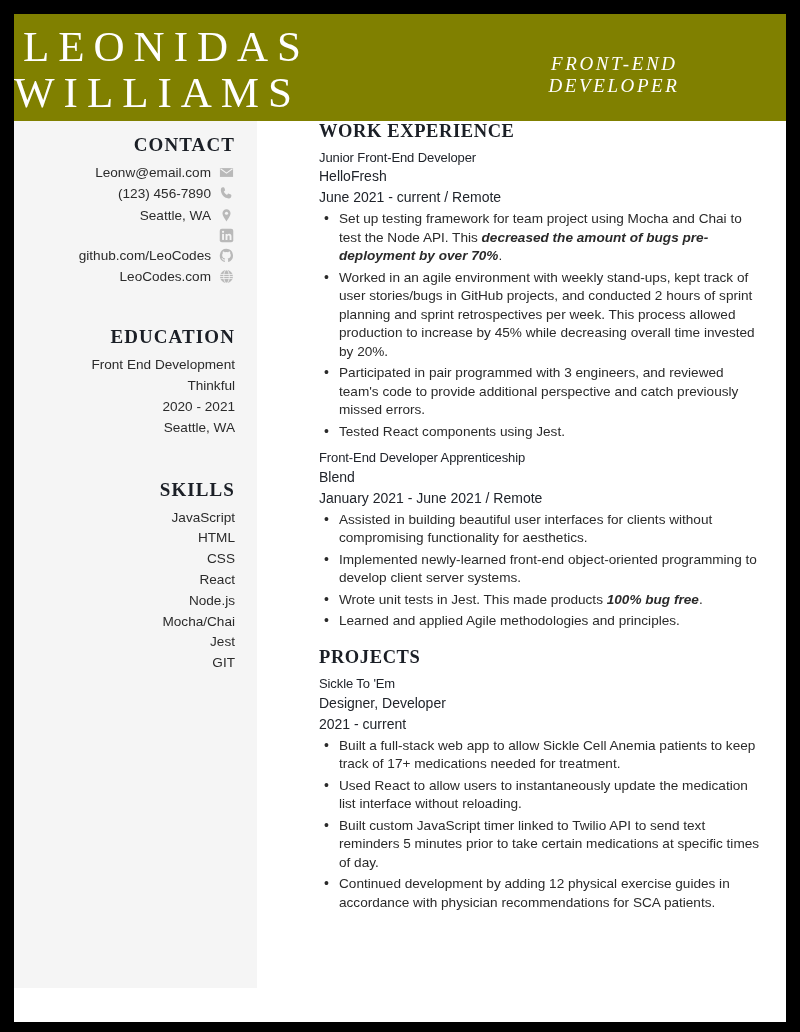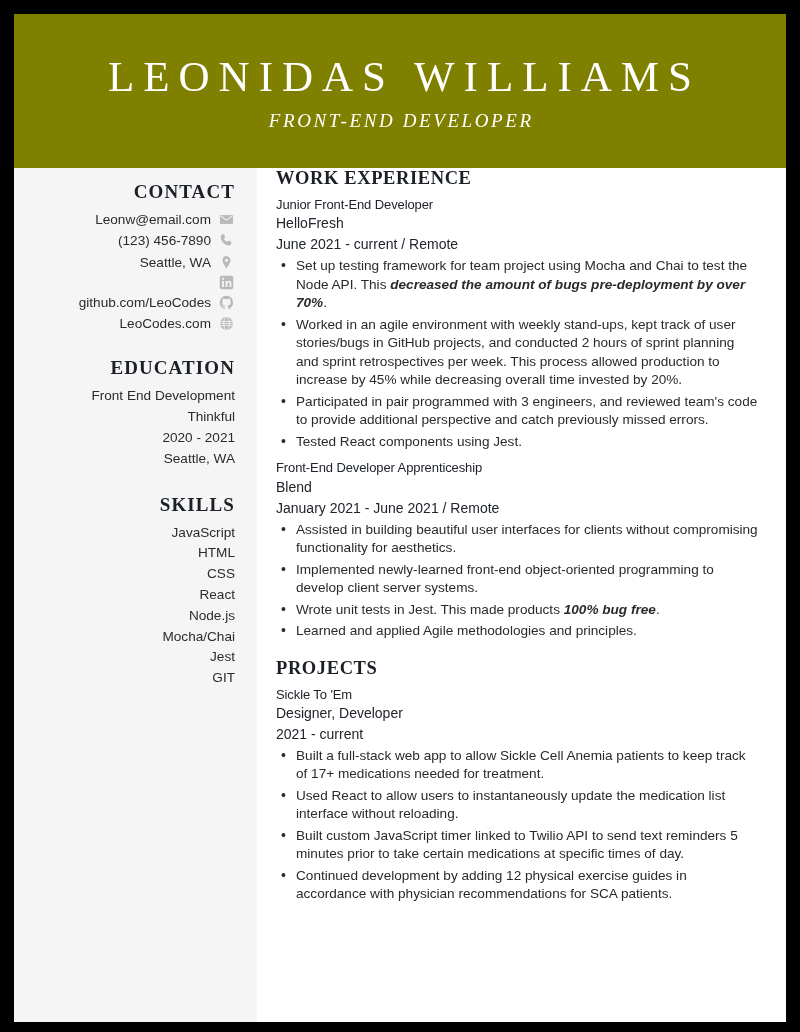--- a/index.html
+++ b/index.html
@@ -17,23 +17,23 @@
     top: 14px;
     width: 772px;
     height: 1008px;
     background: #ffffff;
     overflow: hidden;
   }
 
   
   .banner {
     background: #808000;
-    height: 154px;
+    height: 107px;
     display: flex;
-    flex-direction: column;
+    flex-direction: row;
     align-items: center;
     justify-content: center;
     padding-top: 4px;
   }
   .banner-name {
     font-family: "Liberation Serif", serif;
     font-size: 43px;
     font-weight: 400;
     color: #ffffff;
     letter-spacing: 9px;
@@ -49,39 +49,40 @@
     letter-spacing: 2.6px;
     margin-top: 11px;
     text-indent: 2.6px;
   }
 
   
   .body-wrap {
     display: flex;
     height: 867px;
     align-items: stretch;
+    gap: 43px;
   }
 
   
   .sidebar {
     width: 243px;
     flex: 0 0 243px;
     background: #f5f5f5;
     padding: 13px 22px 0 10px;
   }
   .side-head {
     font-family: "Liberation Serif", serif;
     font-weight: bold;
     font-size: 19px;
     color: #1b1f26;
     text-align: right;
     letter-spacing: 1.1px;
     margin-bottom: 7px;
   }
-  .side-head.gap { margin-top: 24px; text-align: right; }
+  .side-head.gap { margin-top: 40px; text-align: right; }
 
   .contact-row {
     display: flex;
     align-items: center;
     justify-content: flex-end;
     gap: 7px;
     margin-bottom: 2px;
   }
   .contact-text {
     font-size: 13.6px;

